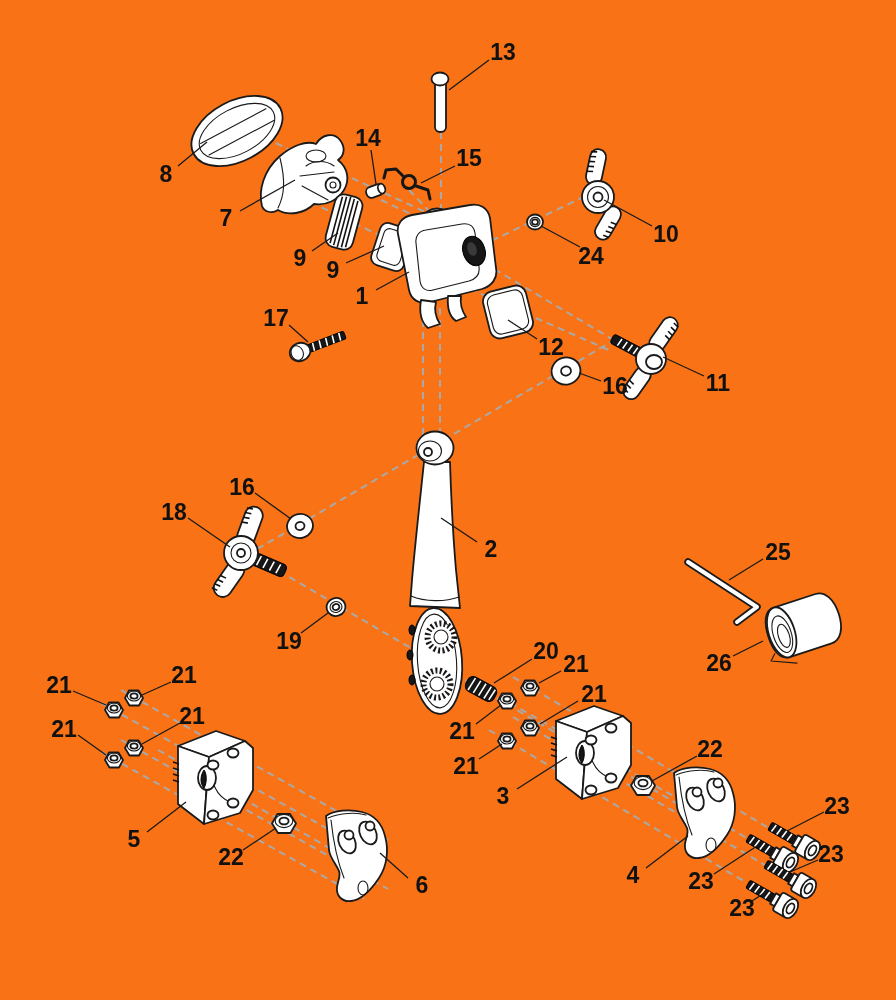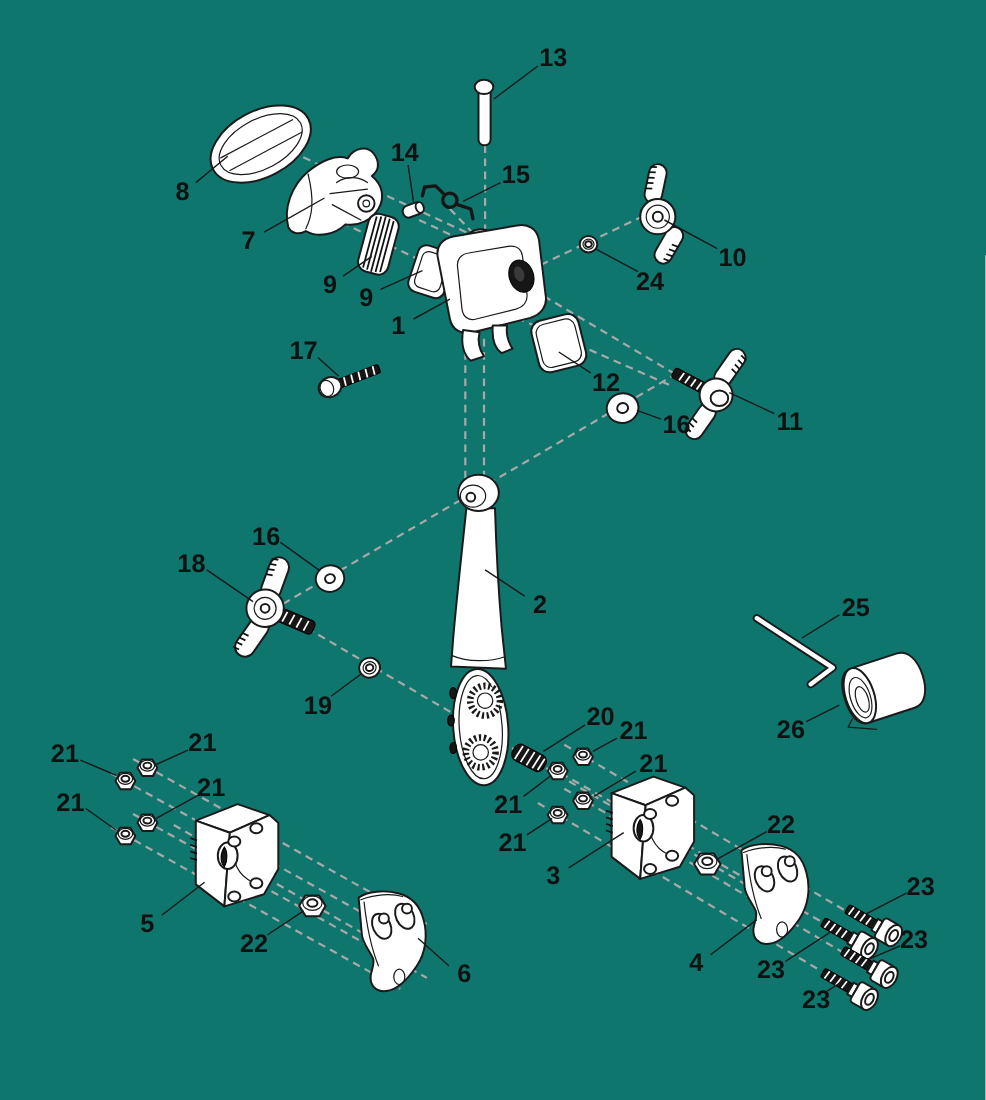--- a/index.html
+++ b/index.html
@@ -1,16 +1,16 @@
 <!DOCTYPE html>
 <html><head>
 <meta charset="utf-8">
 <style>
   html,body{margin:0;padding:0;background:#ffffff;}
-  .stage{position:relative;width:896px;height:1000px;background:#0f766e;overflow:hidden;
+  .stage{position:relative;width:896px;height:1000px;background:#f97316;overflow:hidden;
          font-family:"Liberation Sans",sans-serif;}
   svg{display:block;}
   .part{fill:#ffffff;stroke:#1a1a1a;stroke-width:1.8;stroke-linejoin:round;stroke-linecap:round;}
   .thin{fill:none;stroke:#1a1a1a;stroke-width:1.1;stroke-linejoin:round;stroke-linecap:round;}
   .dark{fill:#161616;stroke:#000000;stroke-width:1;}
   .dash{stroke:#a9a9a9;stroke-width:2;stroke-dasharray:7 5;fill:none;stroke-linecap:butt;}
   .leader{stroke:#1a1a1a;stroke-width:1.3;fill:none;}
   .lbl{font-family:"Liberation Sans",sans-serif;font-size:23px;font-weight:600;fill:#111111;}
   .rib{stroke:#111;stroke-width:1.6;}
   .wrib{stroke:#ffffff;stroke-width:1.6;}

